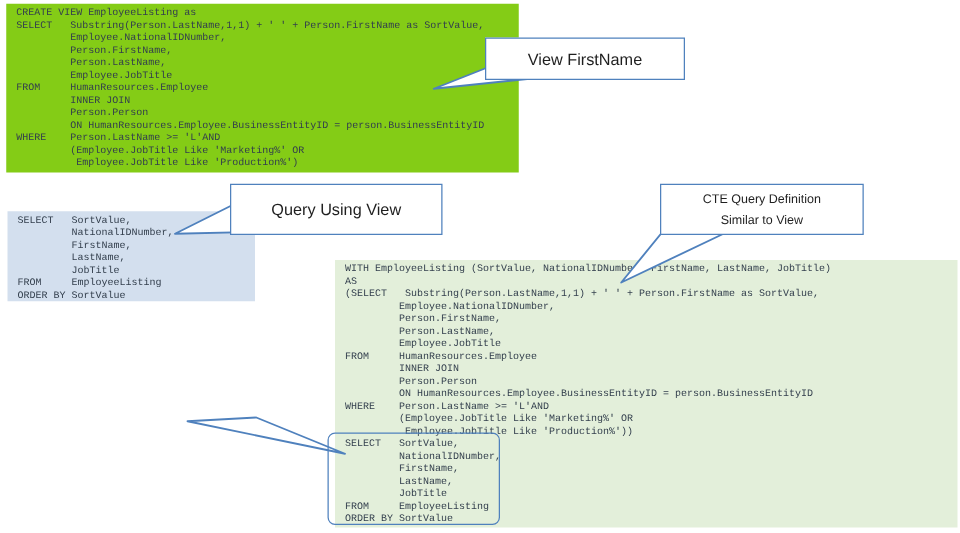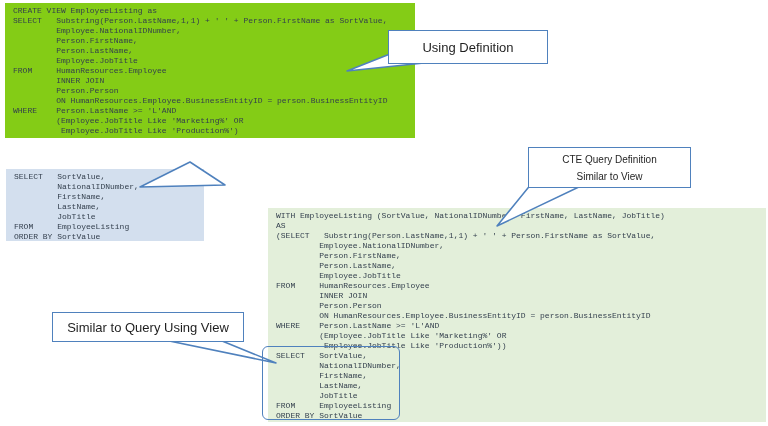--- a/index.html
+++ b/index.html
@@ -136,26 +136,26 @@
   <svg class="tails" viewBox="0 0 768 426">
     <polygon points="395,52 443,61 347,71"></polygon>
     <polygon points="190,162 225,185 140,187"></polygon>
     <polygon points="532,183 583,185 497,226"></polygon>
     <polygon points="150,337 205,334 276,363"></polygon>
   </svg>
 
   <div class="highlight-box"></div>
 
   <div class="callout callout-view-definition">
-    <span>Using Definition</span>
+    <span>View FirstName</span>
   </div>
 
+  <div class="callout callout-query-using-view">
+    <span>Query Using View</span>
+  </div>
 
   <div class="callout callout-cte">
     <span>CTE Query Definition
 Similar to View</span>
   </div>
 
-  <div class="callout callout-similar">
-    <span>Similar to Query Using View</span>
-  </div>
 
 </div>
 
 </body></html>

